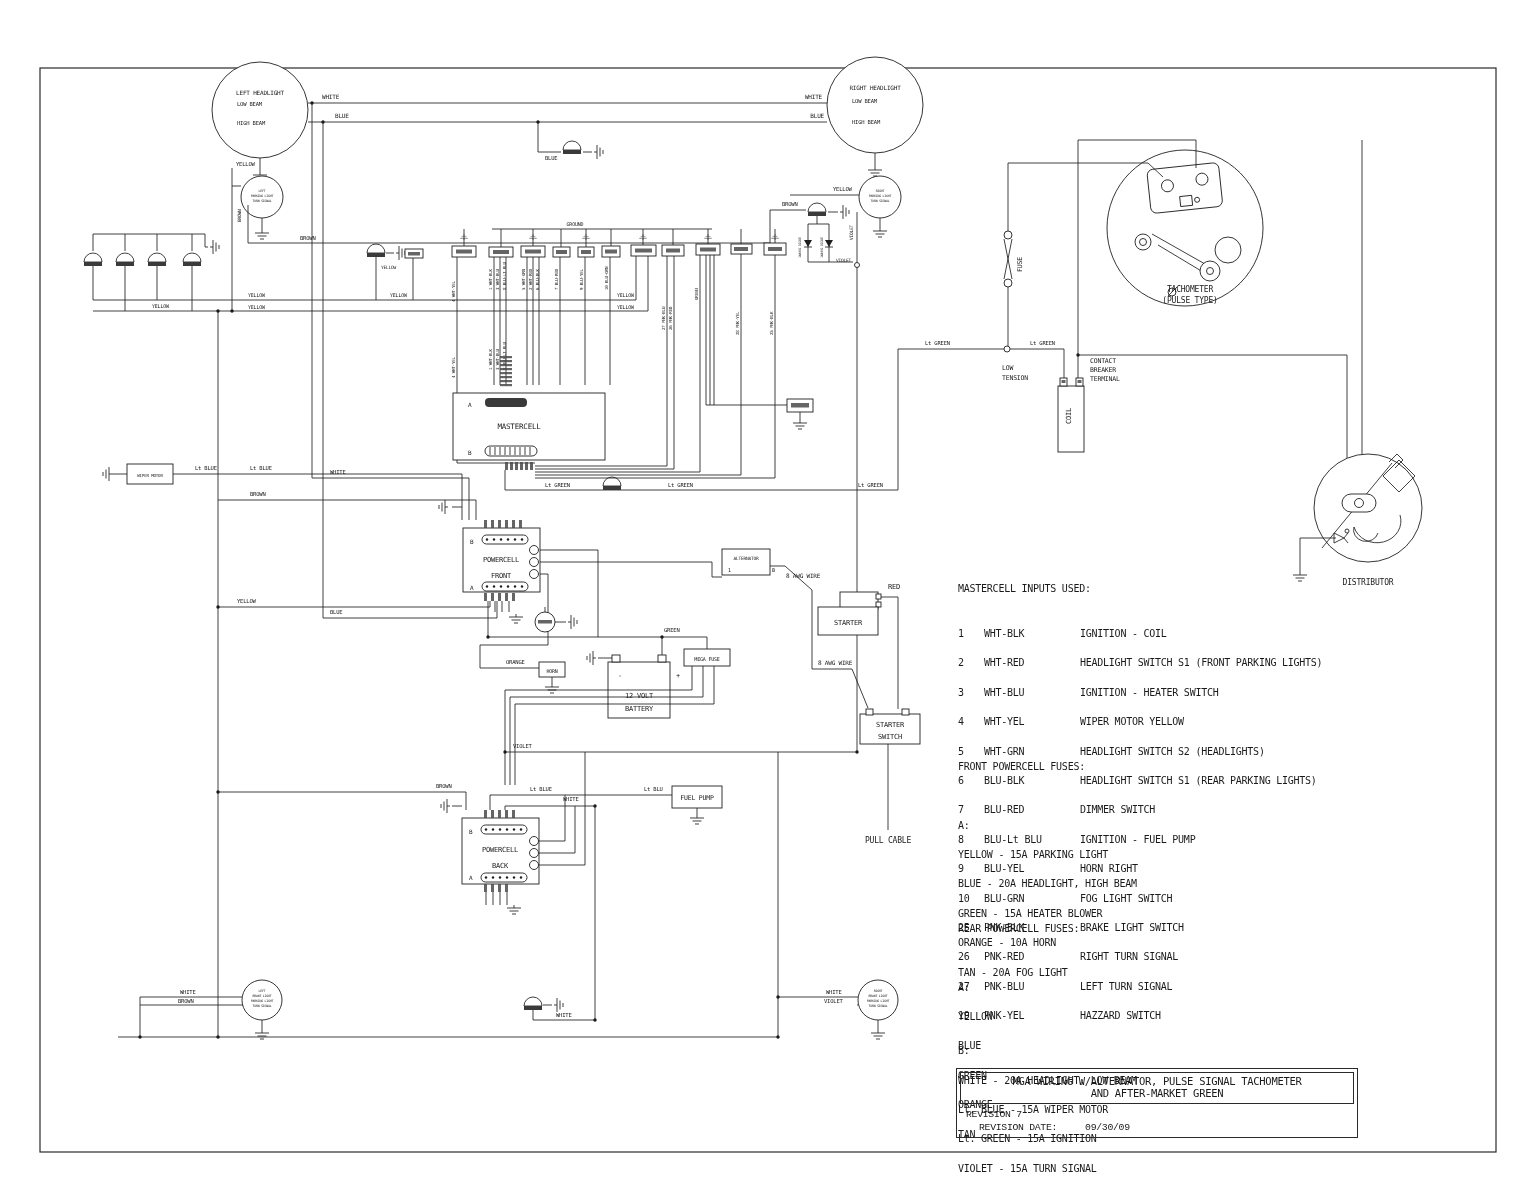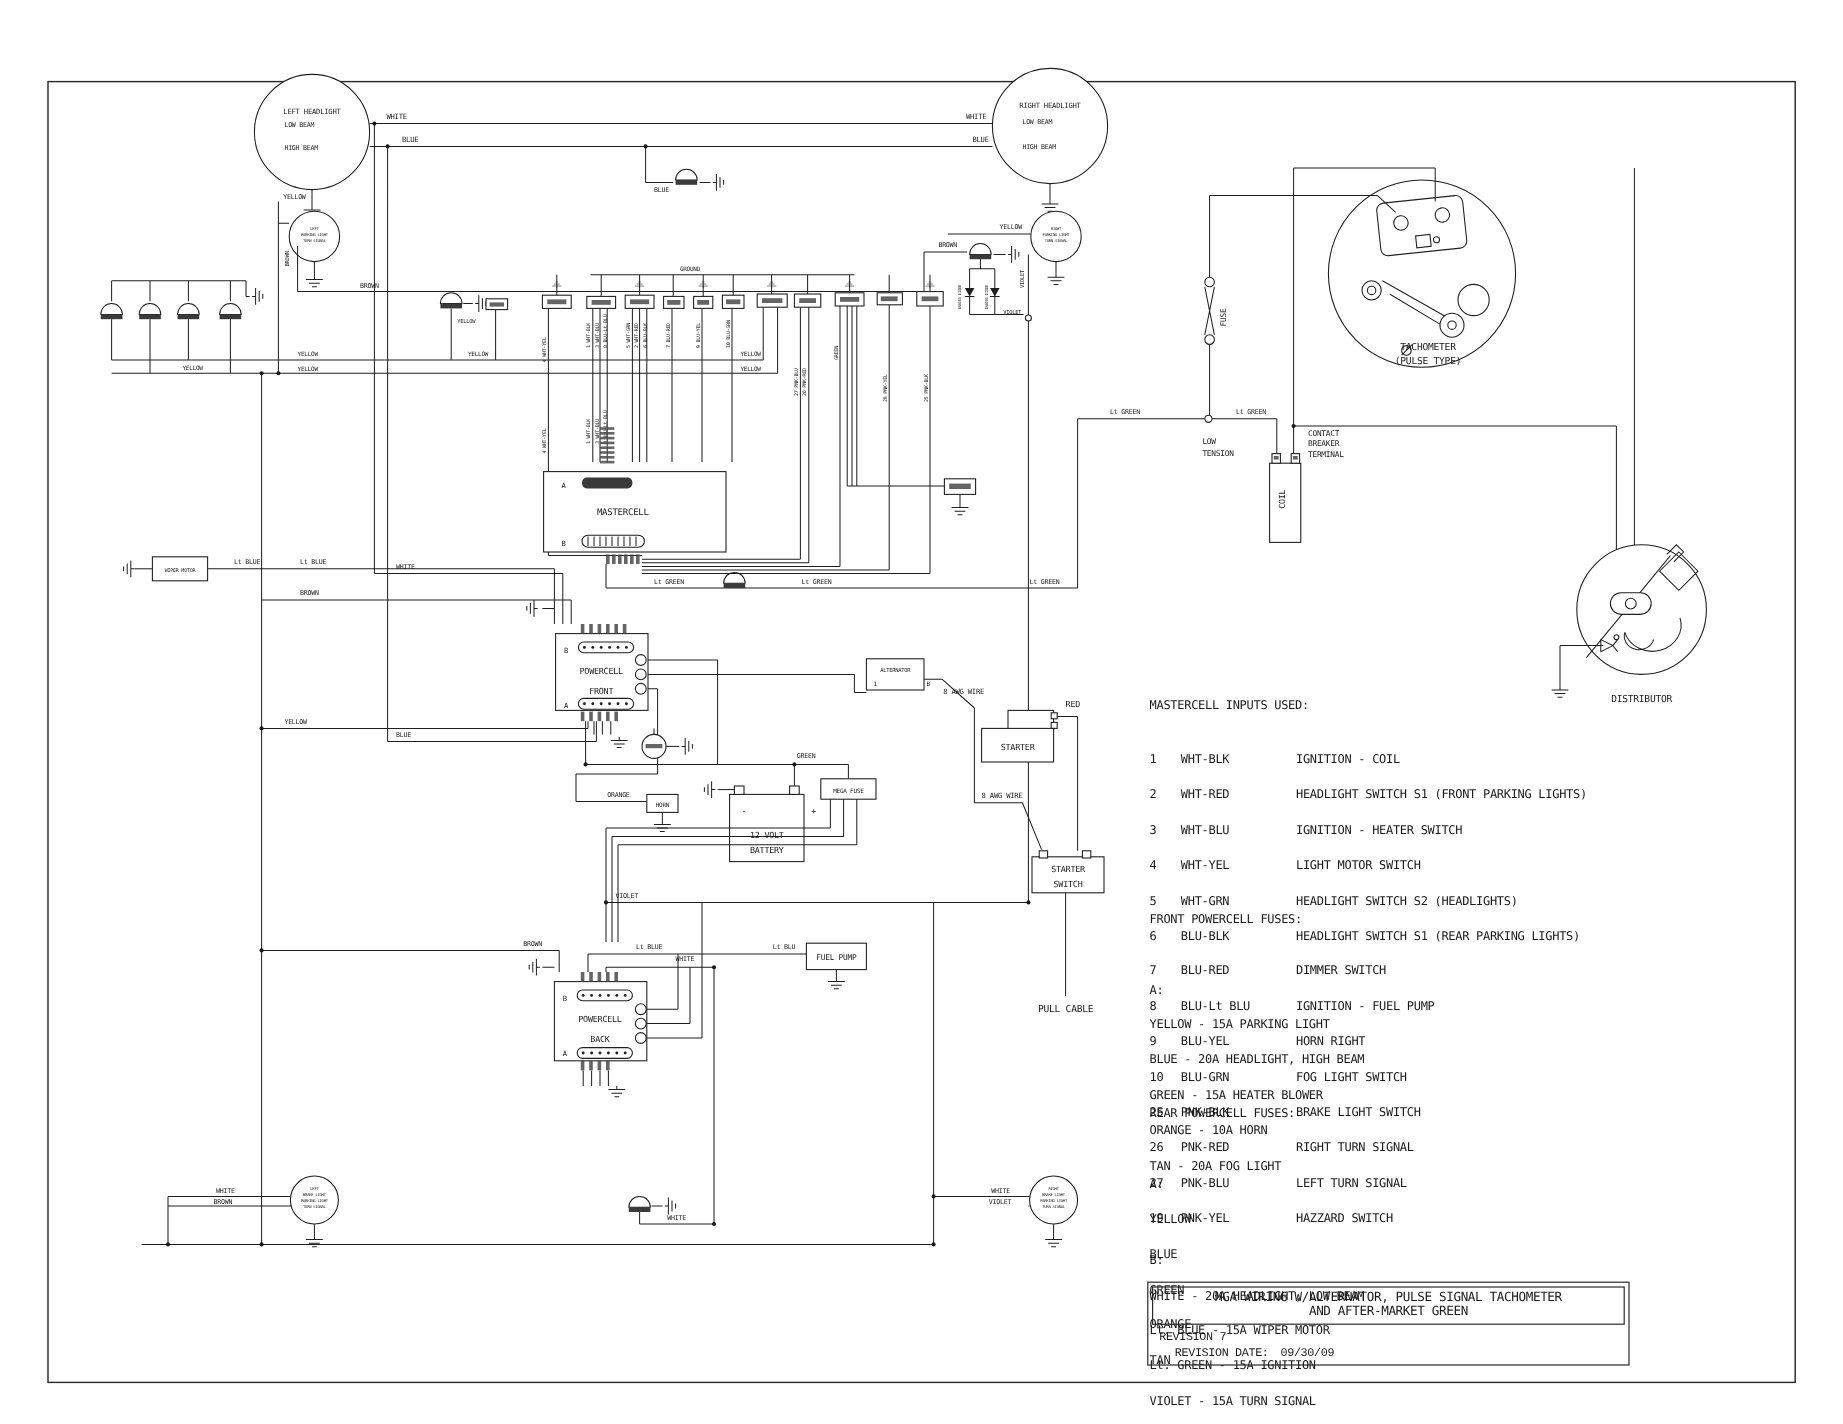--- a/index.html
+++ b/index.html
@@ -20,21 +20,21 @@
   .lg-h{margin-bottom:16px}
   .row{display:flex}
   .c1{width:26px;flex:none}.c2{width:96px;flex:none}
   .fgroup{margin-bottom:10px}
   .tblock{position:absolute;left:956px;top:1068px;width:402px;height:70px;
           border:1px solid #2a2a2a;box-sizing:border-box;}
   .tb-title{border:1px solid #2a2a2a;margin:3px;padding:3px 4px 4px;text-align:center;
             font-size:10.5px;line-height:11.5px;letter-spacing:-0.3px;}
   .tb-rev{position:absolute;left:9px;bottom:3px;font-size:9.8px;line-height:12.5px;
           letter-spacing:-0.3px;font-family:Liberation Mono, monospace;}
-  .tb-date span{margin-left:10px}
+  .tb-date span{margin-left:28px}
 </style>
 </head>
 <body>
 
 <div class="page">
 <svg width="1536" height="1187" viewBox="0 0 1536 1187">
   <defs>
     <g id="gnd">
           <path class="wire" d="M0,0 V3 M-7,3 H7 M-4.5,6 H4.5 M-2,9 H2"></path>
         </g>
@@ -498,21 +498,21 @@
         <circle cx="662" cy="637" r="1.7"></circle>
         <circle cx="488" cy="637" r="1.7"></circle>
   </g>
 </svg>
 
 <div class="legend lg-inputs">
   <div class="lg-h">MASTERCELL INPUTS USED:</div>
   <div class="row"><span class="c1">1</span><span class="c2">WHT-BLK</span><span>IGNITION - COIL</span></div>
   <div class="row"><span class="c1">2</span><span class="c2">WHT-RED</span><span>HEADLIGHT SWITCH S1 (FRONT PARKING LIGHTS)</span></div>
   <div class="row"><span class="c1">3</span><span class="c2">WHT-BLU</span><span>IGNITION - HEATER SWITCH</span></div>
-  <div class="row"><span class="c1">4</span><span class="c2">WHT-YEL</span><span>LIGHT MOTOR SWITCH</span></div>
+  <div class="row"><span class="c1">4</span><span class="c2">WHT-YEL</span><span>WIPER MOTOR YELLOW</span></div>
   <div class="row"><span class="c1">5</span><span class="c2">WHT-GRN</span><span>HEADLIGHT SWITCH S2 (HEADLIGHTS)</span></div>
   <div class="row"><span class="c1">6</span><span class="c2">BLU-BLK</span><span>HEADLIGHT SWITCH S1 (REAR PARKING LIGHTS)</span></div>
   <div class="row"><span class="c1">7</span><span class="c2">BLU-RED</span><span>DIMMER SWITCH</span></div>
   <div class="row"><span class="c1">8</span><span class="c2">BLU-Lt BLU</span><span>IGNITION - FUEL PUMP</span></div>
   <div class="row"><span class="c1">9</span><span class="c2">BLU-YEL</span><span>HORN RIGHT</span></div>
   <div class="row"><span class="c1">10</span><span class="c2">BLU-GRN</span><span>FOG LIGHT SWITCH</span></div>
   <div class="row"><span class="c1">25</span><span class="c2">PNK-BLK</span><span>BRAKE LIGHT SWITCH</span></div>
   <div class="row"><span class="c1">26</span><span class="c2">PNK-RED</span><span>RIGHT TURN SIGNAL</span></div>
   <div class="row"><span class="c1">27</span><span class="c2">PNK-BLU</span><span>LEFT TURN SIGNAL</span></div>
   <div class="row"><span class="c1">19</span><span class="c2">PNK-YEL</span><span>HAZZARD SWITCH</span></div>

